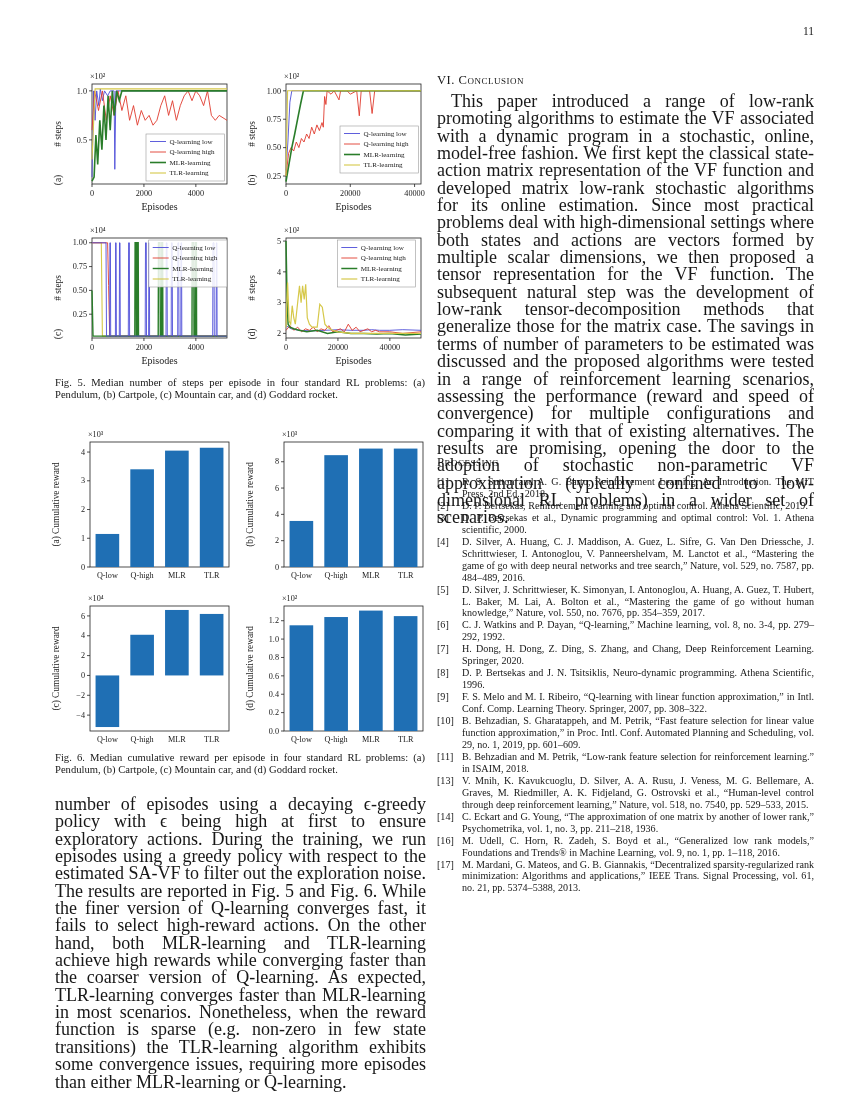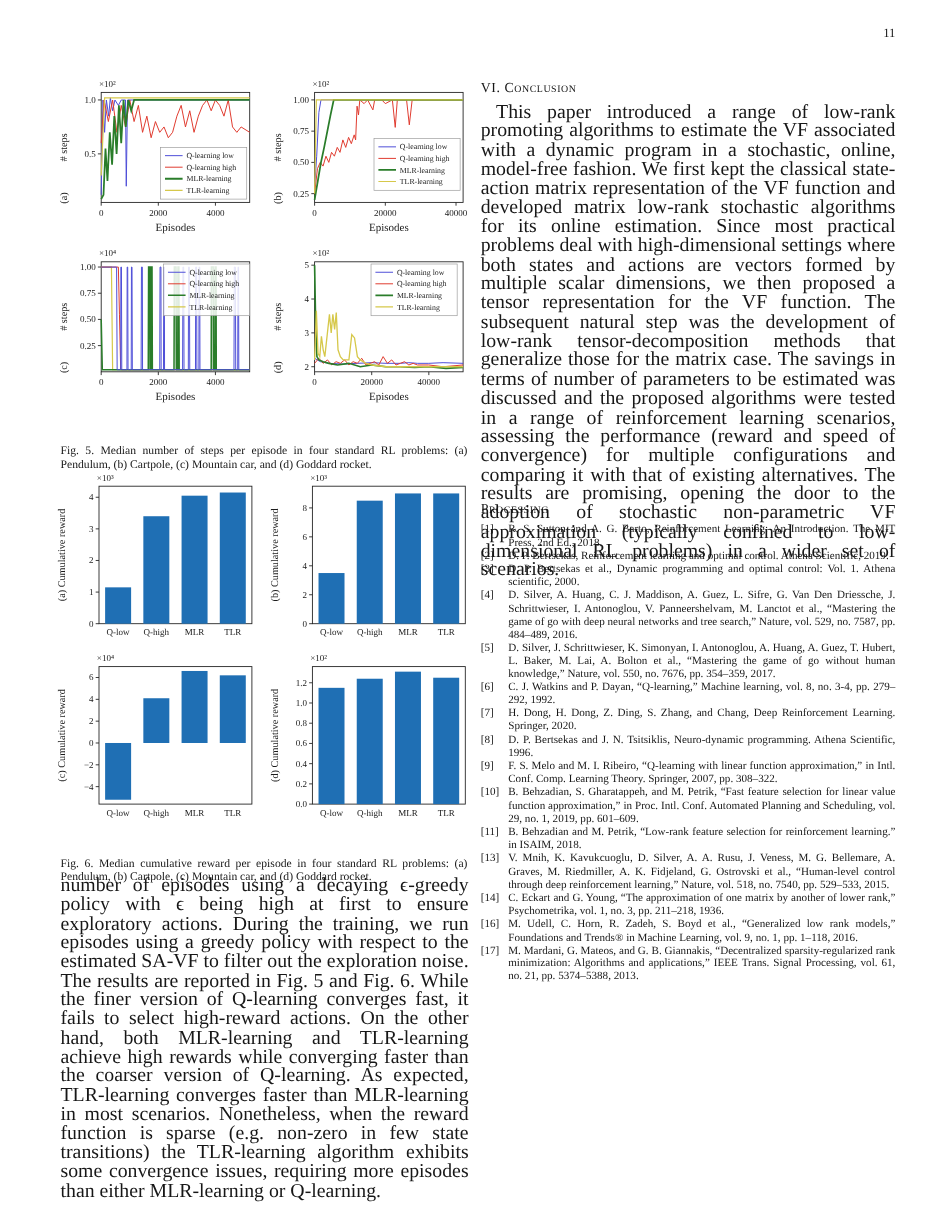--- a/index.html
+++ b/index.html
@@ -2,21 +2,21 @@
 <html><head>
 <meta charset="utf-8">
 <style>
   html,body{margin:0;padding:0;background:#ffffff;}
   body{width:850px;height:1100px;position:relative;font-family:"Liberation Serif",serif;color:#171717;overflow:hidden;}
   .abs{position:absolute;}
   #pagenum{top:25px;right:36px;font-size:11.5px;margin-left:41px;}
   .figgrid{display:grid;}
   #fig5{left:52px;top:68px;grid-template-columns:182px 182px;grid-column-gap:12px;grid-row-gap:8px;}
   #fig6{left:50px;top:426px;grid-template-columns:186px 186px;grid-column-gap:8px;grid-row-gap:6px;}
-  .caption{font-size:10.6px;line-height:12.4px;text-align:justify;margin-top:28px;}
+  .caption{font-size:10.6px;line-height:12.4px;text-align:justify;}
   #fig5cap{left:55px;top:377px;width:370px;}
   #fig6cap{left:55px;top:752px;width:370px;}
   .bodytext{font-size:18px;line-height:17.35px;text-align:justify;}
   #leftpara{left:55px;top:796px;width:371px;}
   .sechead{font-size:12.6px;font-variant:small-caps;letter-spacing:0.5px;}
   #conchead{left:437px;top:73px;width:377px;}
   #concpara{left:437px;top:93px;width:377px;text-indent:14px;}
   #refhead{left:437px;top:455px;width:377px;}
   #refs{left:437px;top:476px;width:377px;font-size:10.1px;line-height:11.95px;}
   .ref{display:flex;}

